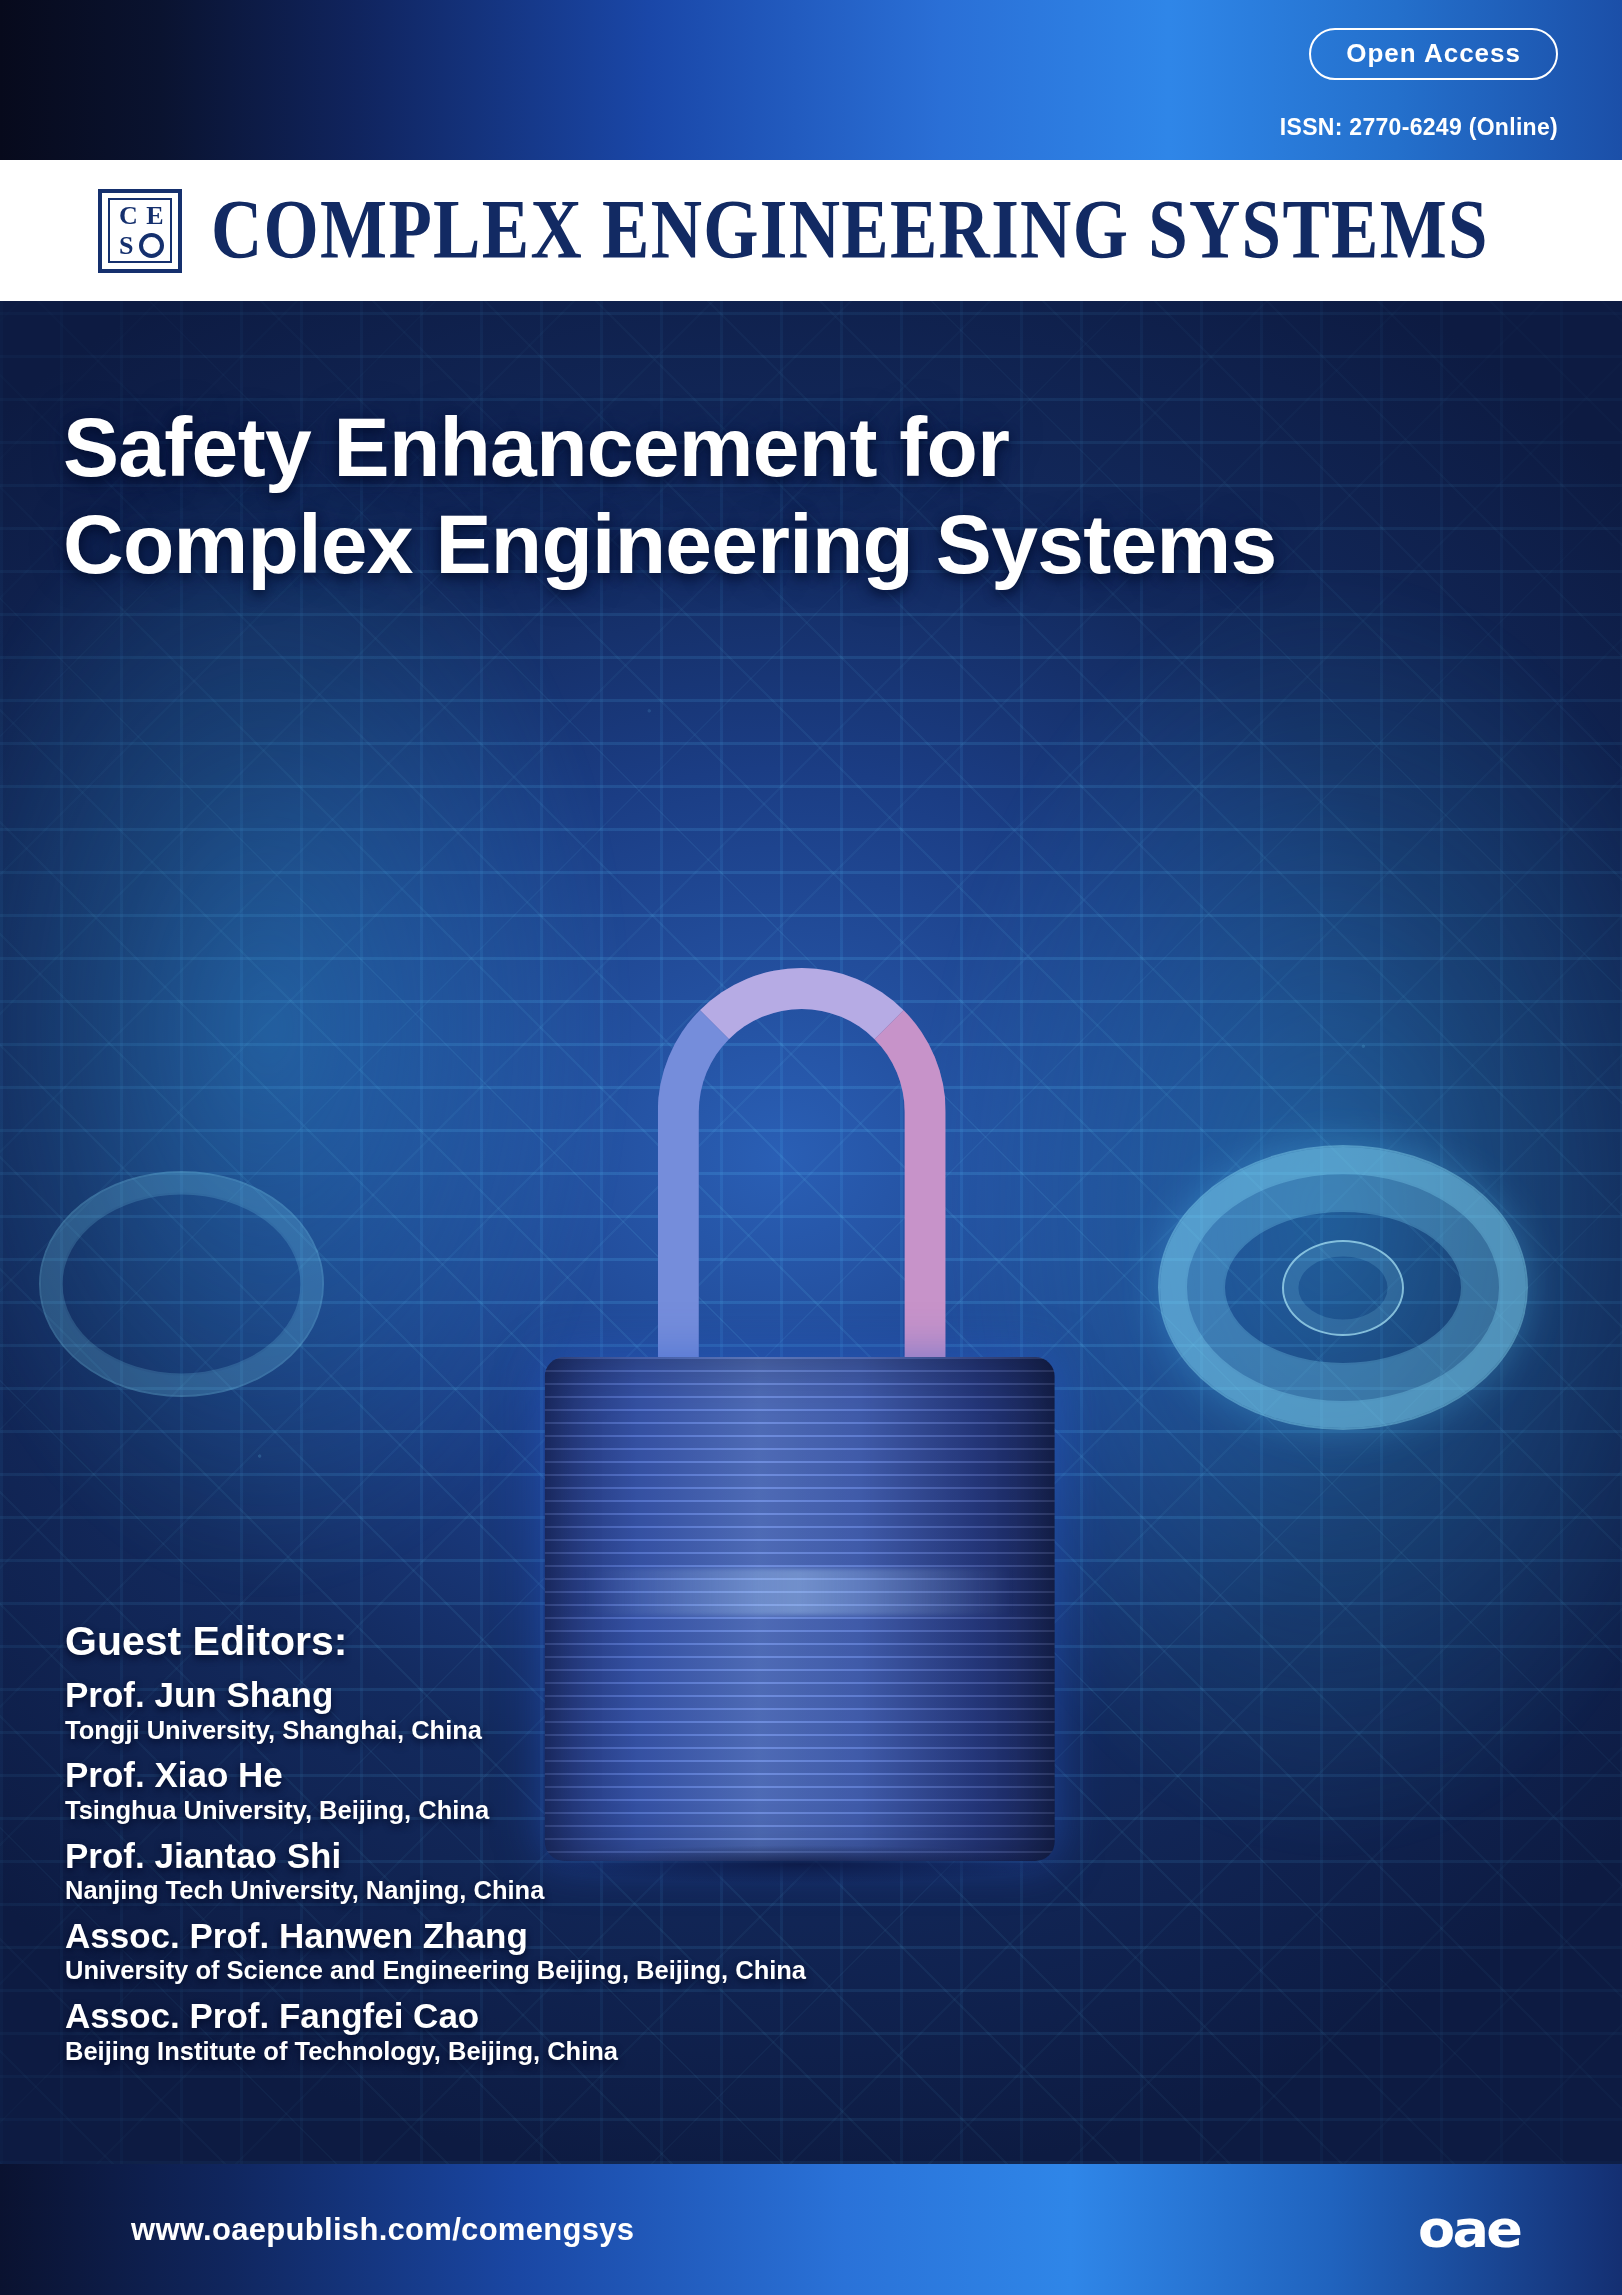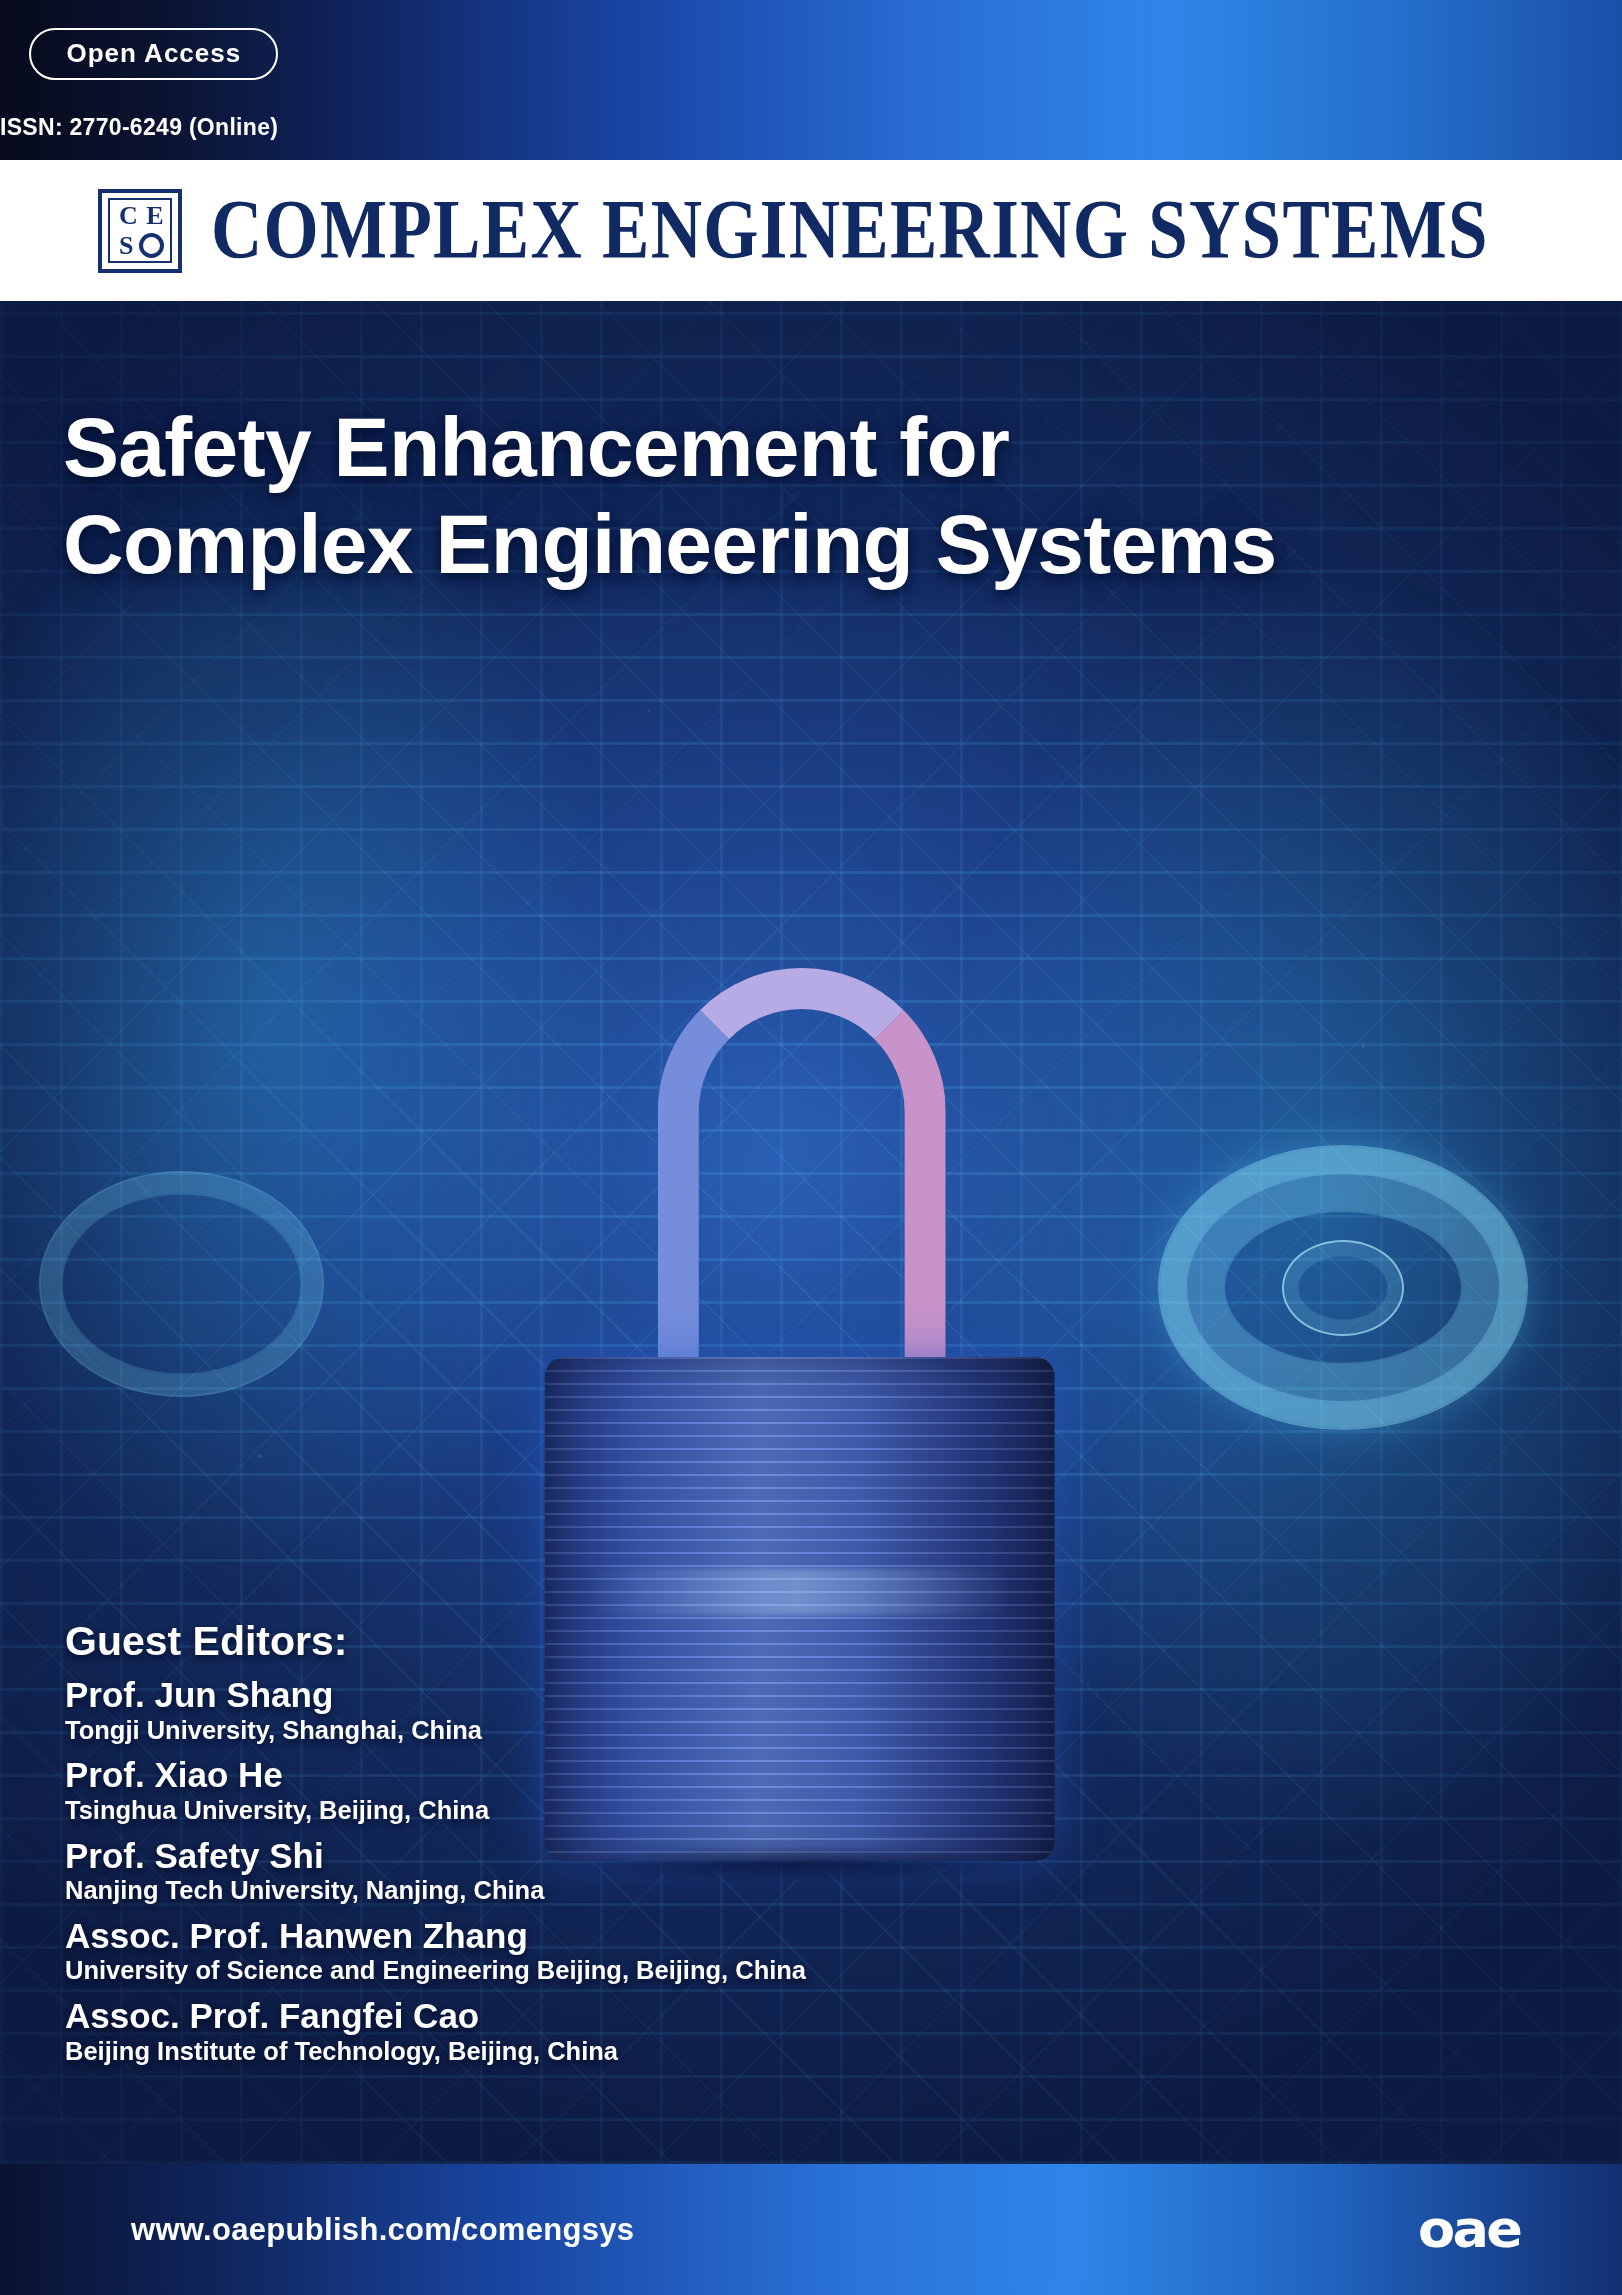--- a/index.html
+++ b/index.html
@@ -27,20 +27,21 @@
   .topbar {
     position: relative;
     height: 160px;
     flex: 0 0 160px;
     background: linear-gradient(90deg,
         #070a1c 0%, #0a1330 10%, #10245e 22%,
         #1a47a8 40%, #2a6fd6 58%, #2f86e8 72%,
         #2470cc 86%, #1b4fa8 100%);
     display: flex;
     align-items: flex-start;
+    justify-content: flex-end;
   }
   .topbar-right {
     display: flex;
     flex-direction: column;
     align-items: flex-end;
     padding: 27.5px 65px 0 0;
   }
   .open-access {
     border: 2px solid #ffffff;
     border-radius: 26px;
@@ -398,21 +399,21 @@
 
       <div>
         <div class="editor-name">Prof. Jun Shang</div>
         <div class="editor-affil">Tongji University, Shanghai, China</div>
       </div>
       <div>
         <div class="editor-name">Prof. Xiao He</div>
         <div class="editor-affil">Tsinghua University, Beijing, China</div>
       </div>
       <div>
-        <div class="editor-name">Prof. Safety Shi</div>
+        <div class="editor-name">Prof. Jiantao Shi</div>
         <div class="editor-affil">Nanjing Tech University, Nanjing, China</div>
       </div>
       <div>
         <div class="editor-name">Assoc. Prof. Hanwen Zhang</div>
         <div class="editor-affil">University of Science and Engineering Beijing, Beijing, China</div>
       </div>
       <div>
         <div class="editor-name">Assoc. Prof. Fangfei Cao</div>
         <div class="editor-affil">Beijing Institute of Technology, Beijing, China</div>
       </div>

